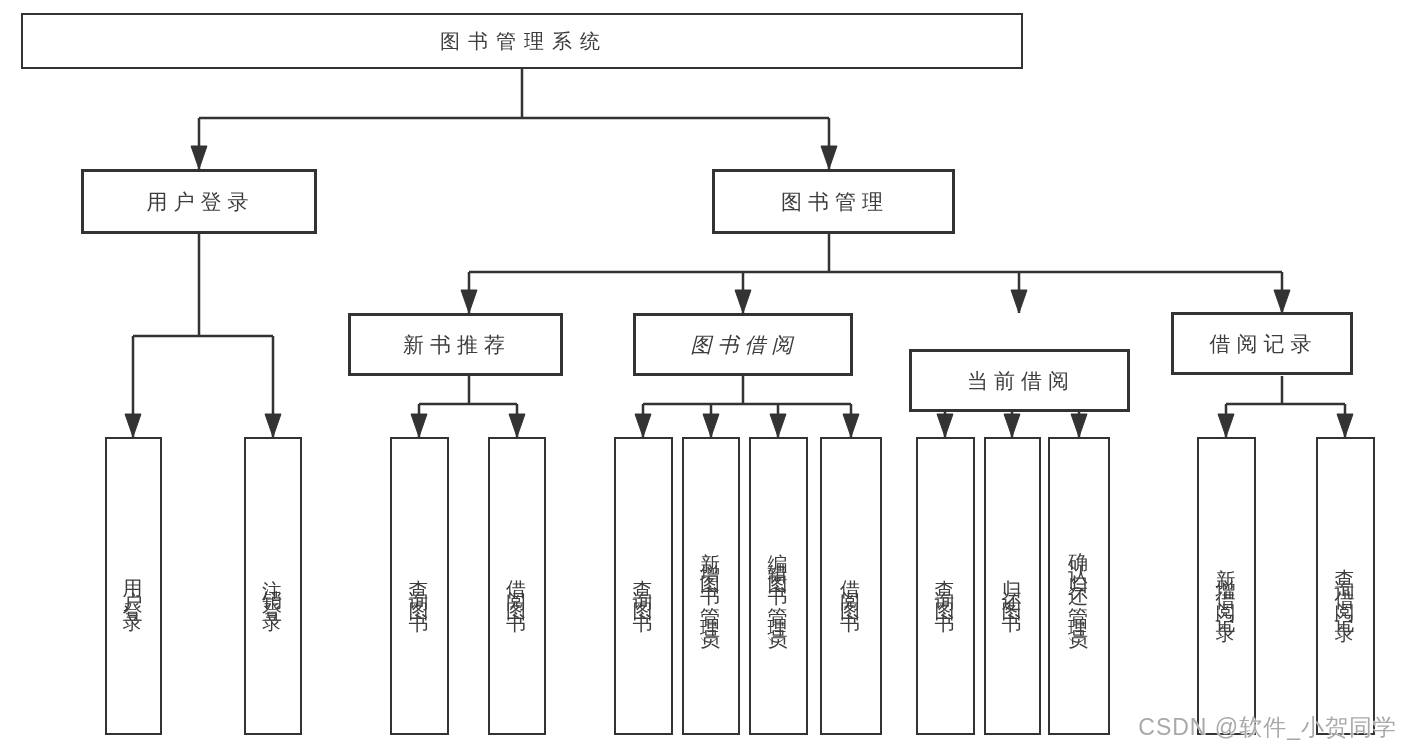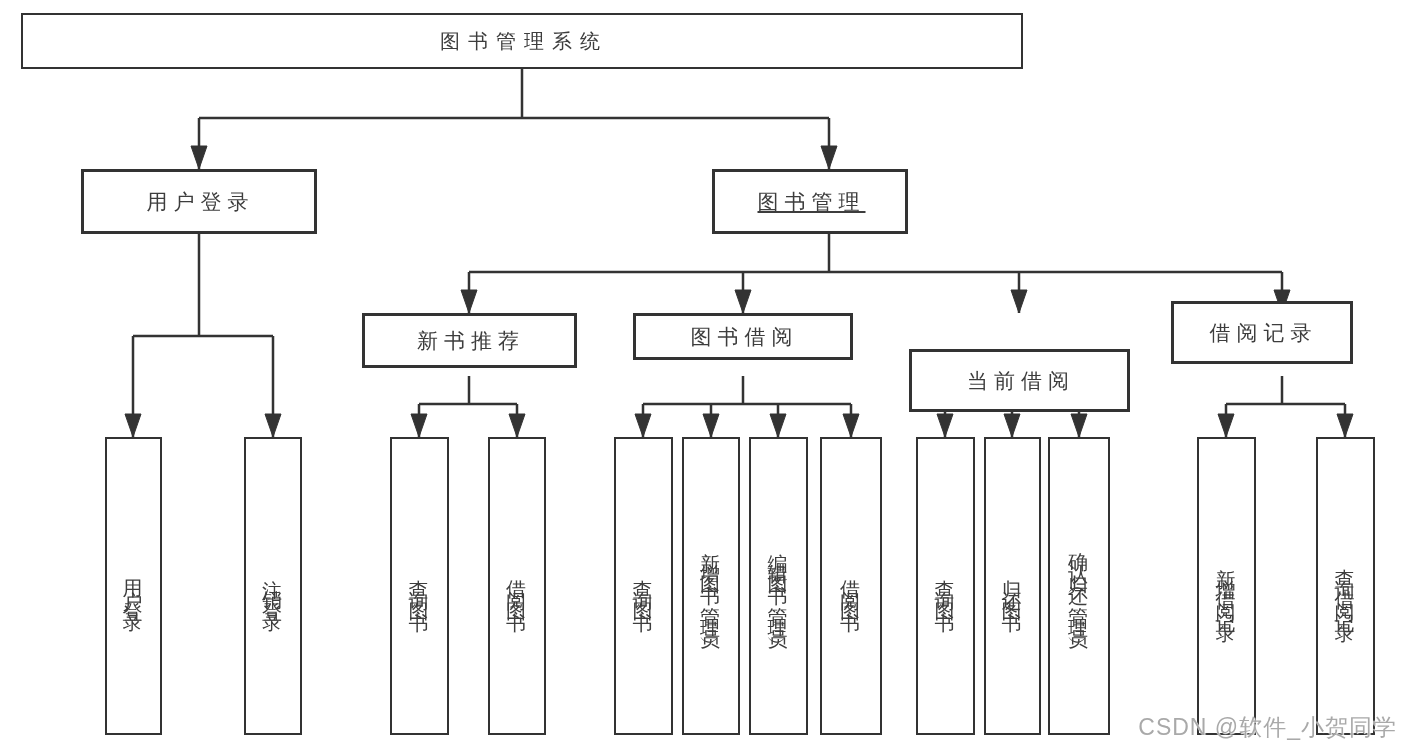--- a/index.html
+++ b/index.html
@@ -115,26 +115,26 @@
     <g>
       <path d="M1282 376 V404 M1226 404 H1345 M1226 404 V437 M1345 404 V437"></path>
       <polygon points="1218,414 1234,414 1226,437"></polygon>
       <polygon points="1337,414 1353,414 1345,437"></polygon>
     </g>
   </svg>
 
   <div class="box h" style="left:21px; top:13px; width:1002px; height:56px;">图书管理系统</div>
 
   <div class="box h mid" style="left:81px; top:169px; width:236px; height:65px;">用户登录</div>
-  <div class="box h mid" style="left:712px; top:169px; width:196px; height:65px;text-decoration:underline;">图书管理</div>
+  <div class="box h mid" style="left:712px; top:169px; width:243px; height:65px;">图书管理</div>
 
-  <div class="box h mid" style="left:362px; top:313px; width:215px; height:55px;">新书推荐</div>
-  <div class="box h mid" style="left:633px; top:313px; width:220px; height:47px;">图书借阅</div>
+  <div class="box h mid" style="left:348px; top:313px; width:215px; height:63px;">新书推荐</div>
+  <div class="box h mid" style="left:633px; top:313px; width:220px; height:63px;font-style:italic;">图书借阅</div>
   <div class="box h mid" style="left:909px; top:313px; width:221px; height:63px;margin-top:36px;">当前借阅</div>
-  <div class="box h mid" style="left:1171px; top:301px; width:182px; height:63px;">借阅记录</div>
+  <div class="box h mid" style="left:1171px; top:312px; width:182px; height:63px;">借阅记录</div>
 
   <div class="box leaf" style="left:105px; top:437px; width:57px; height:298px;">用户登录</div>
   <div class="box leaf" style="left:244px; top:437px; width:58px; height:298px;">注销登录</div>
 
   <div class="box leaf" style="left:390px; top:437px; width:59px; height:298px;">查询图书</div>
   <div class="box leaf" style="left:488px; top:437px; width:58px; height:298px;">借阅图书</div>
 
   <div class="box leaf" style="left:614px; top:437px; width:59px; height:298px;">查询图书</div>
   <div class="box leaf" style="left:682px; top:437px; width:58px; height:298px;">新增图书（管理员）</div>
   <div class="box leaf" style="left:749px; top:437px; width:59px; height:298px;">编辑图书（管理员）</div>

